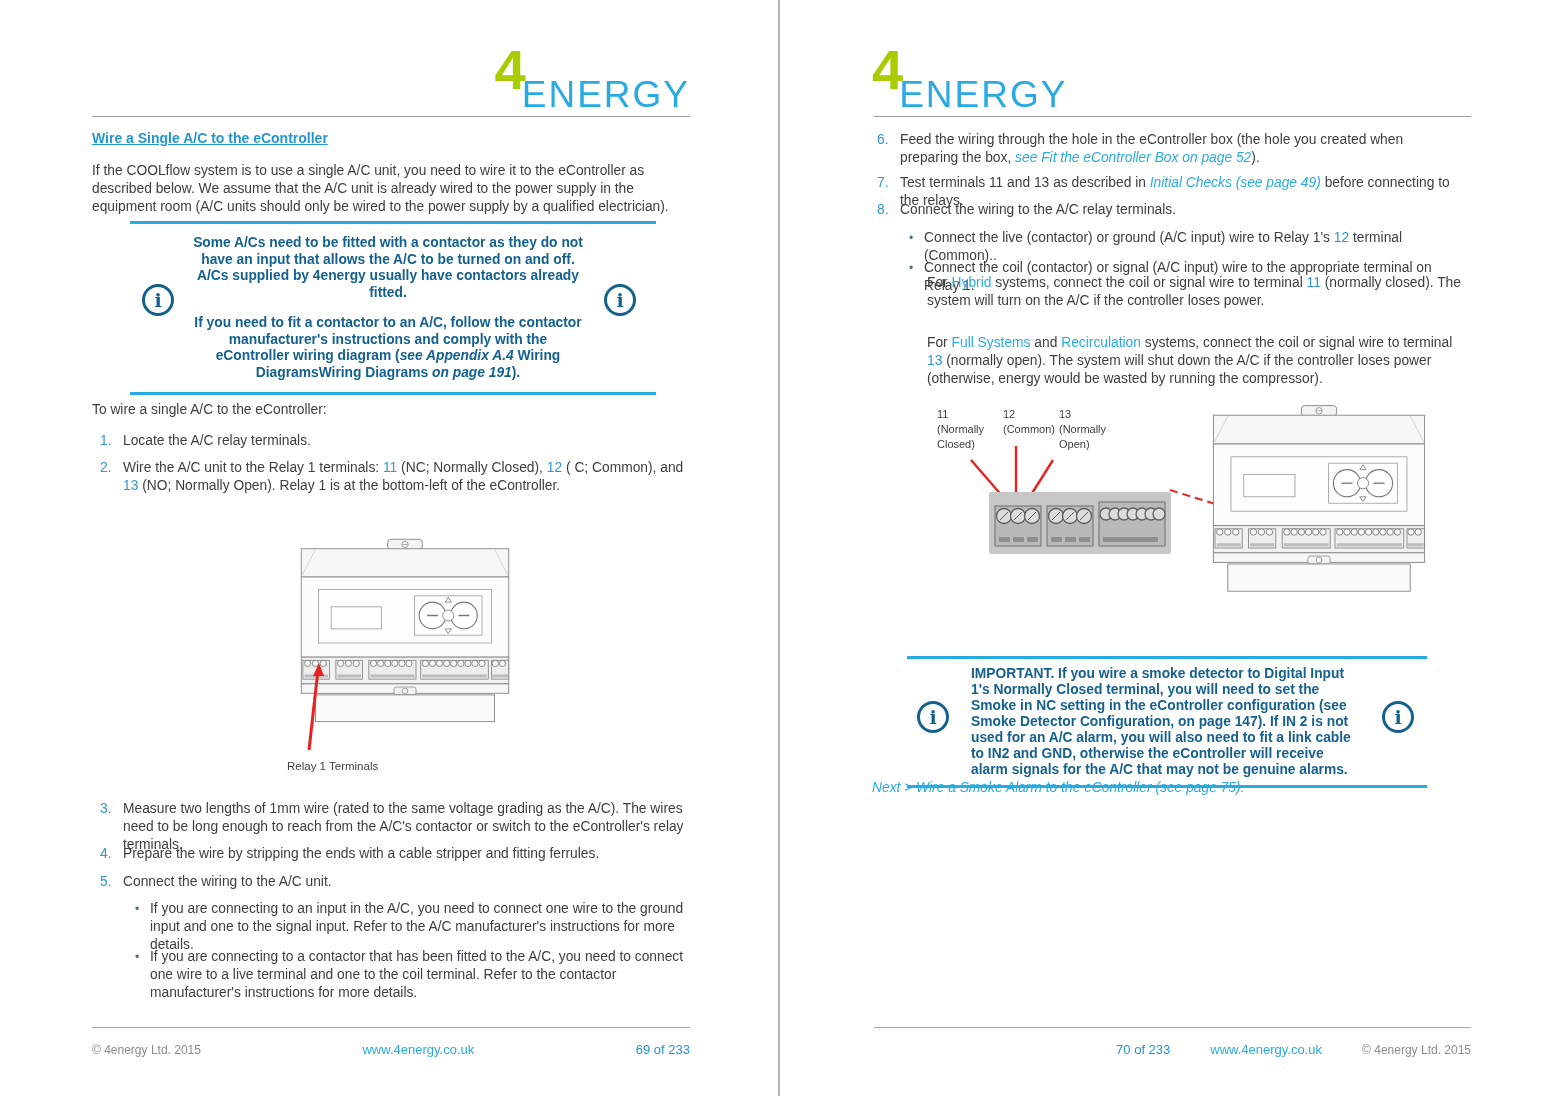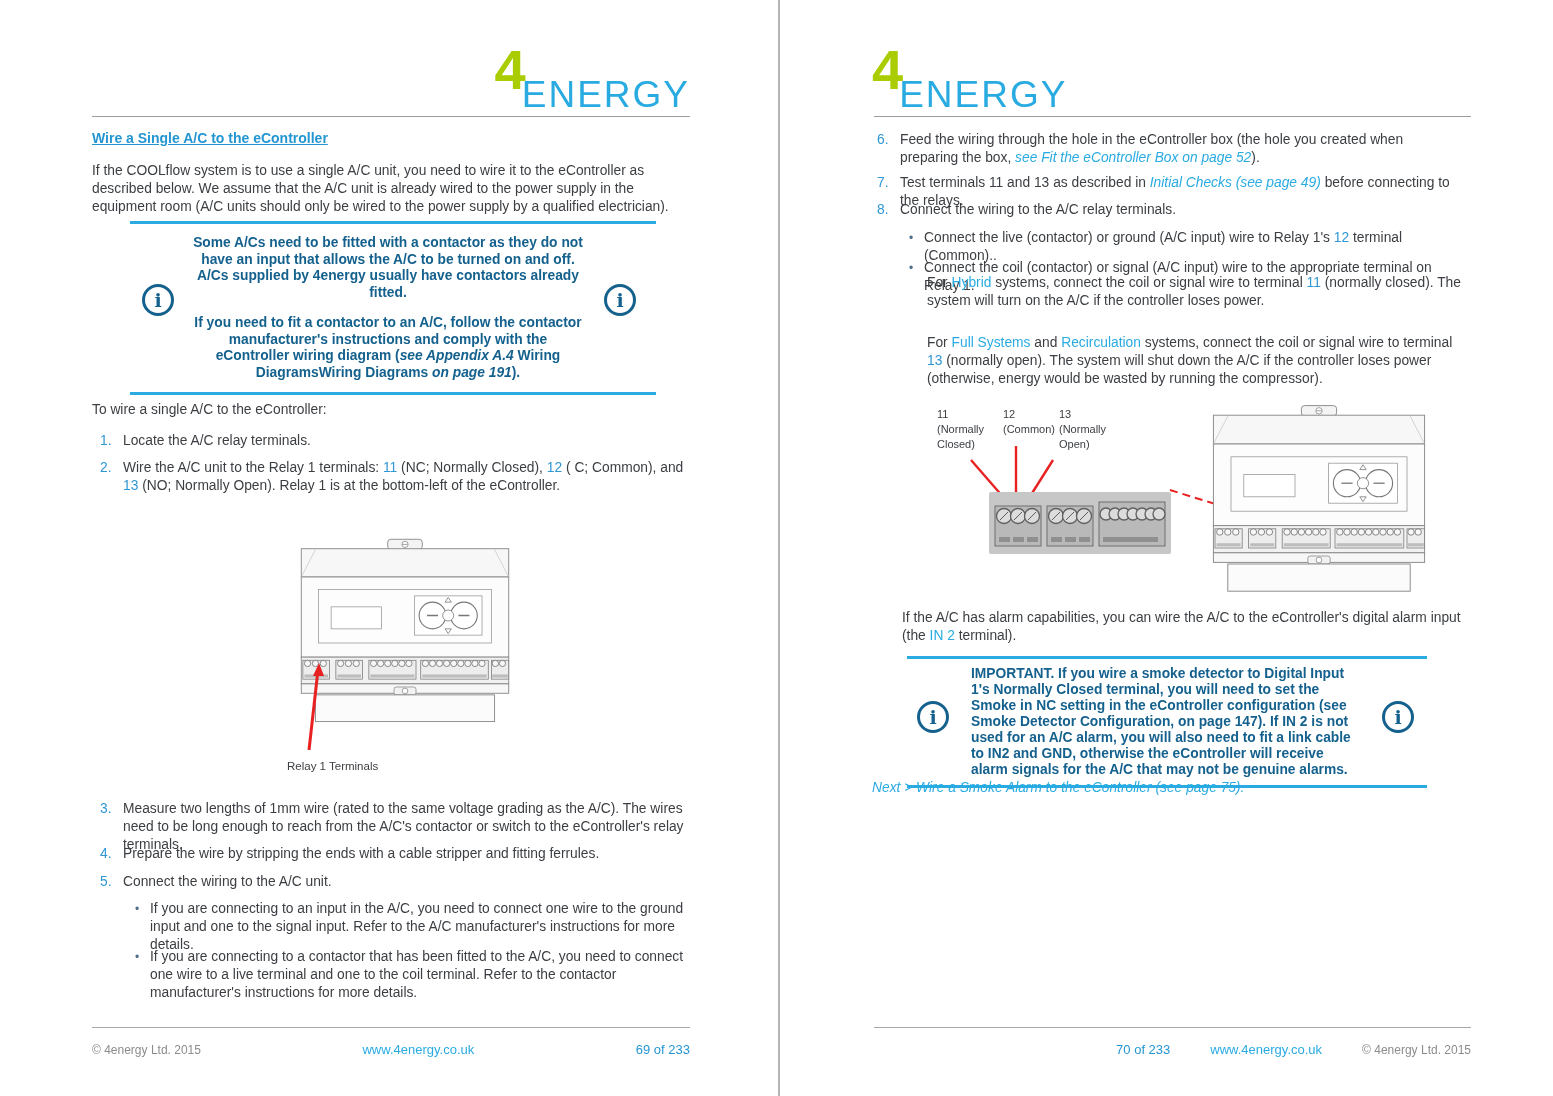--- a/index.html
+++ b/index.html
@@ -296,21 +296,20 @@
   </svg>
 
   <svg class="abs" style="left:386px;top:484px;" width="136" height="52">
     <line x1="3" y1="6" x2="132" y2="46" stroke="#e82222" stroke-width="2" stroke-dasharray="8 5"></line>
   </svg>
 
   <svg class="abs" style="left:426px;top:403px;" width="224" height="194" viewBox="0 0 280 240">
     <use href="#sym-econtroller"></use>
   </svg>
 
-  <div class="body-text abs" style="left:121px;top:609px;width:568px;"><span>If the A/C has alarm capabilities, you can wire the A/C to the eController's digital alarm input (the </span><span class="seg-cyan">IN 2</span><span> terminal).</span></div>
 
   <div class="important-box" style="top:656px;left:126px;width:520px;">
     <span class="info-icon" style="left:10px;top:42px;">i</span>
     <span class="info-icon" style="left:475px;top:42px;">i</span>
     <div class="inner">IMPORTANT. If you wire a smoke detector to Digital Input 1's Normally Closed terminal, you will need to set the Smoke in NC setting in the eController configuration (see Smoke Detector Configuration, on page 147).  If IN 2 is not used for an A/C alarm, you will also need to fit a link cable to IN2 and GND, otherwise the eController will receive alarm signals for the A/C that may not be genuine alarms.</div>
   </div>
 
   <div class="next-link" style="left:91px;top:780px;">Next &gt; Wire a Smoke Alarm to the eController (see page 75).</div>
 
   <div class="footer-rule" style="top:1027px;left:93px;width:597px;"></div>

